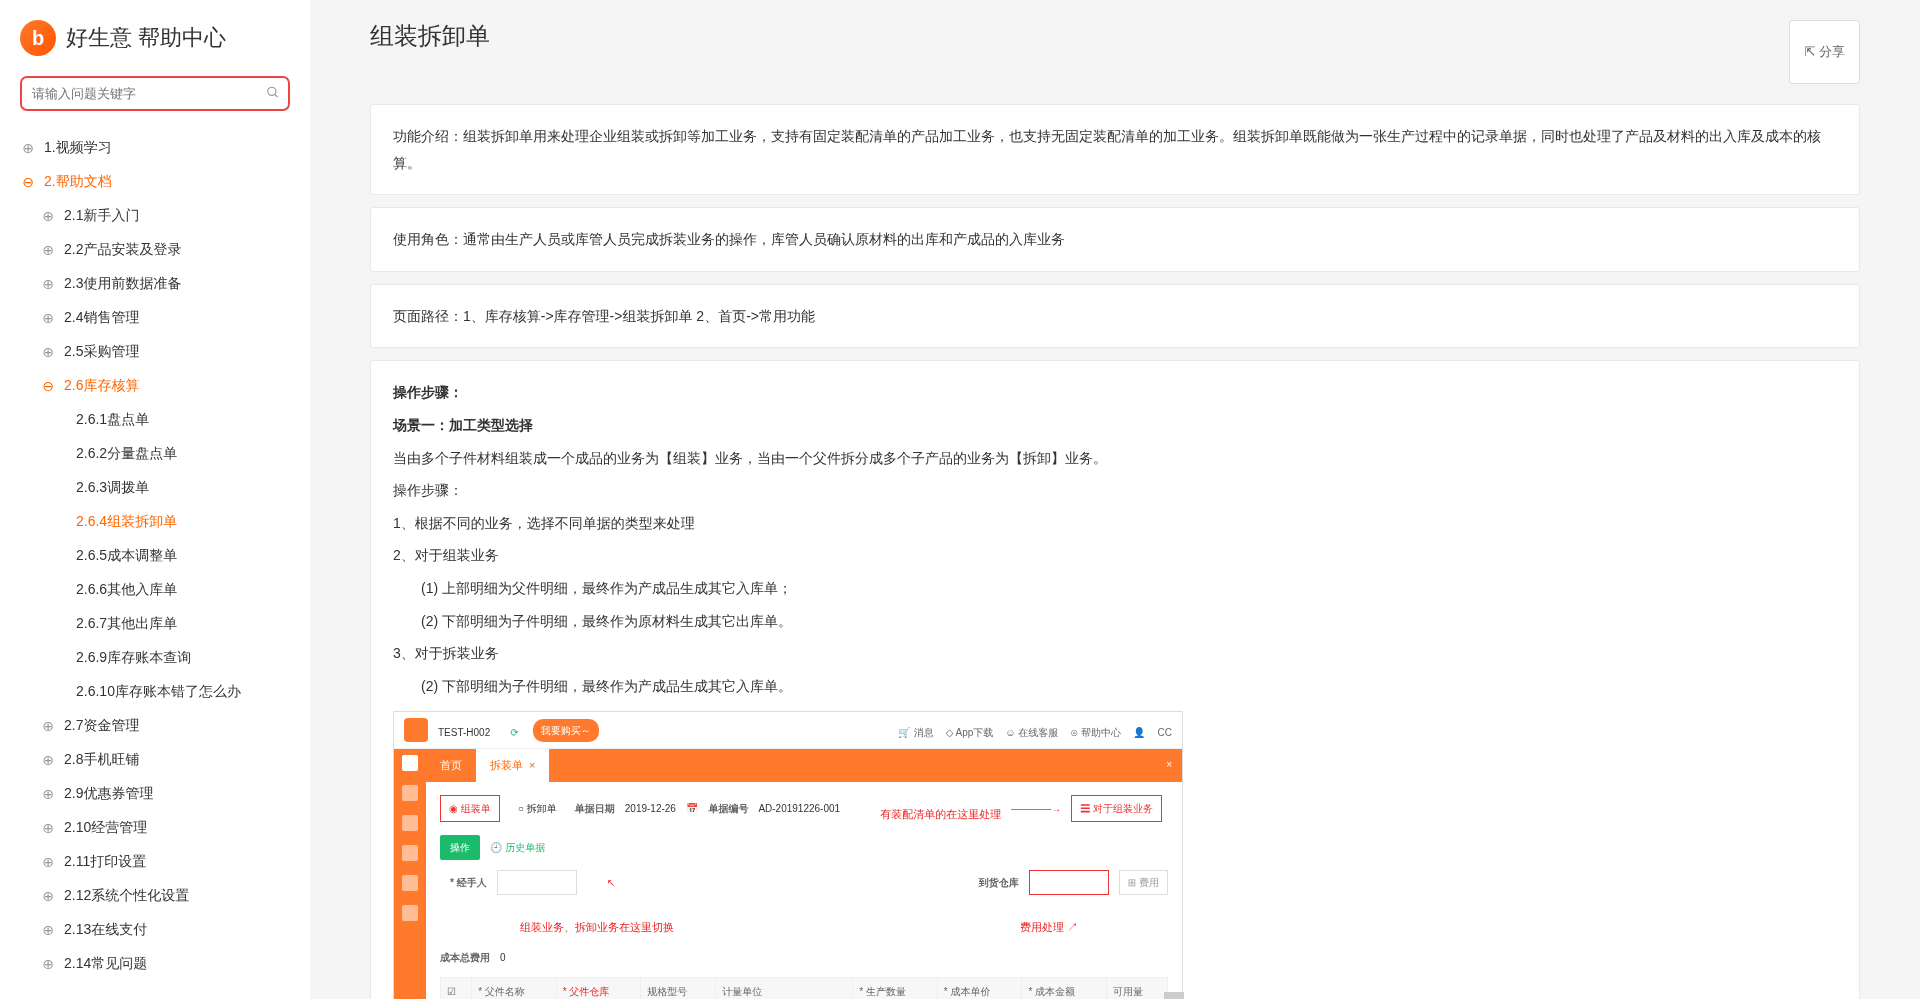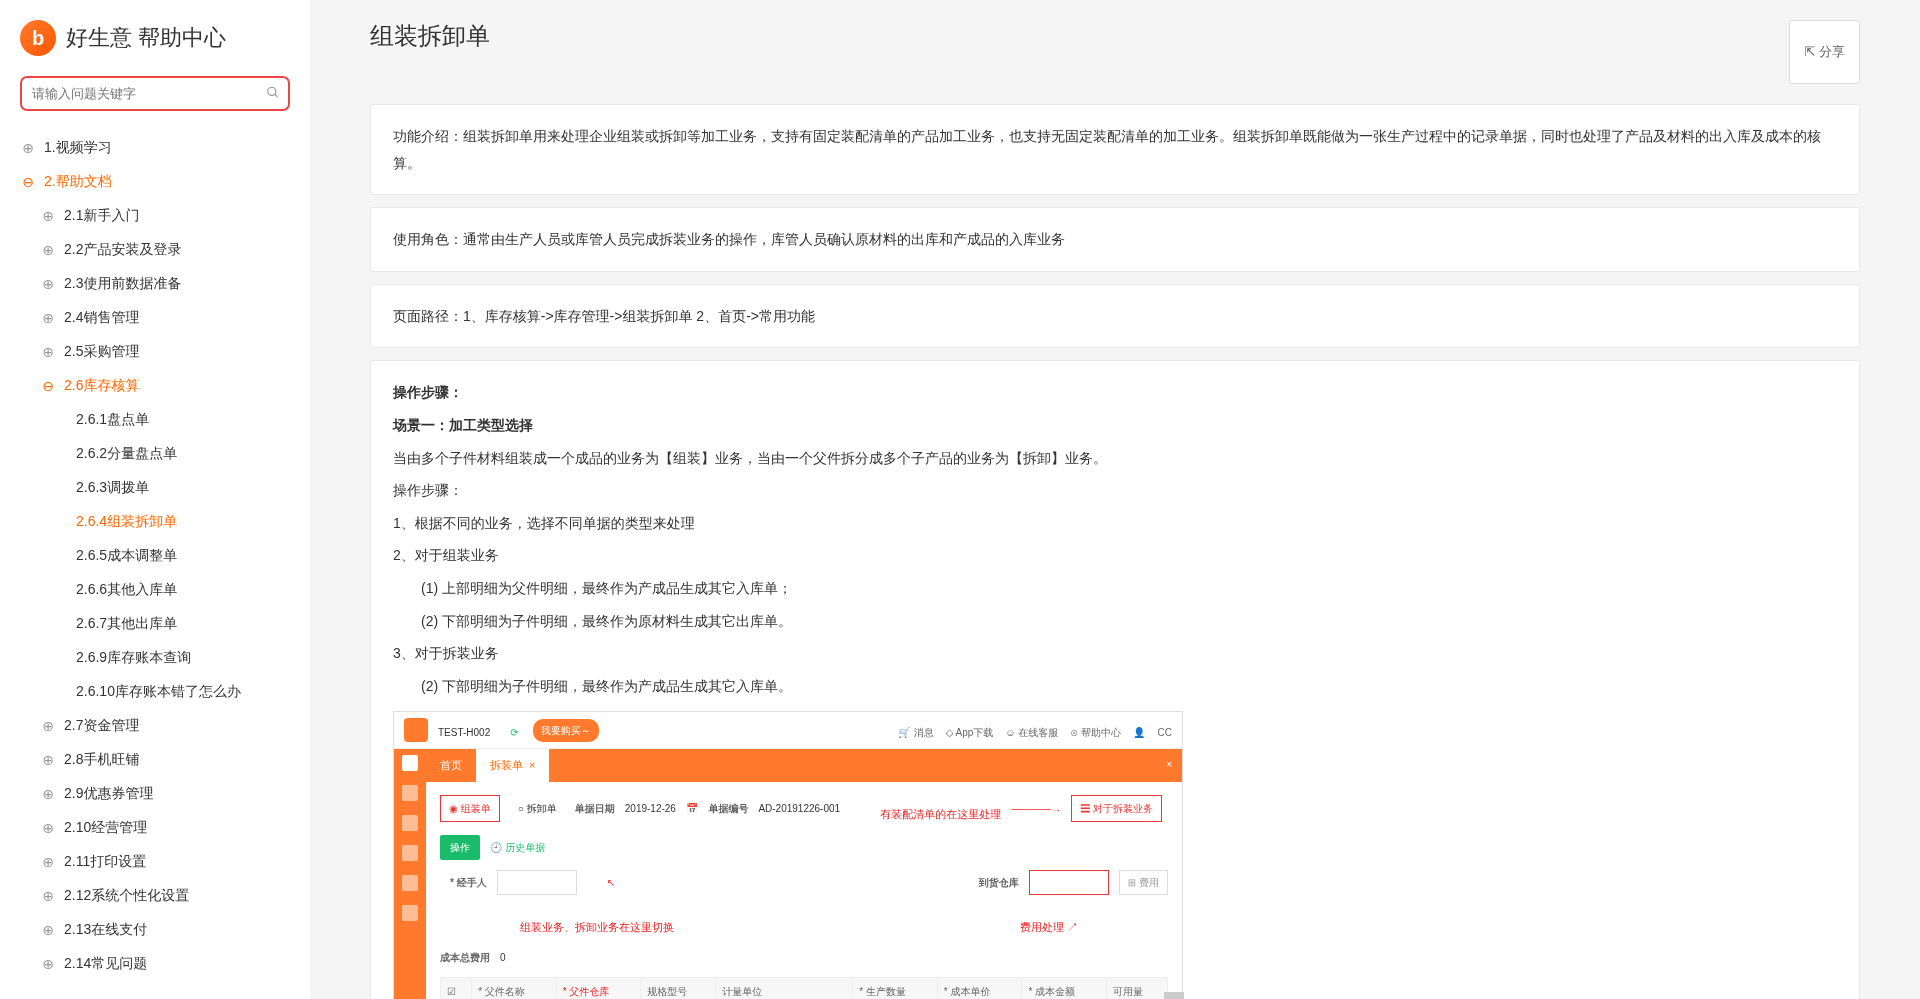--- a/index.html
+++ b/index.html
@@ -242,21 +242,21 @@
               <div class="ss-form-row">
                 <span class="ss-radio red">◉ <span>组装单</span></span>
                 <span class="ss-radio">○ <span>拆卸单</span></span>
                 <span class="ss-field">单据日期</span>
                 <span>2019-12-26</span>
                 <span>📅</span>
                 <span class="ss-field">单据编号</span>
                 <span>AD-20191226-001</span>
                 <span class="ss-annotation" style="position:static; margin-left:30px;">有装配清单的在这里处理</span>
                 <span class="ss-arrow">————→</span>
-                <span class="ss-btn-outline">☰ <span>对于拆装业务</span></span>
+                <span class="ss-btn-outline">☰ <span>对于组装业务</span></span>
                 <span class="ss-btn-green">操作</span>
                 <span style="color:#1abc6c;">🕘 <span>历史单据</span></span>
               </div>
               <div class="ss-form-row">
                 <span class="ss-field" style="margin-left:10px;">* <span>经手人</span></span>
                 <span class="ss-input">&nbsp;</span>
                 <span class="ss-arrow" style="margin-left:20px;">↖</span>
                 <span style="margin-left:auto;" class="ss-field">到货仓库</span>
                 <span class="ss-input red-border">&nbsp;</span>
                 <span class="ss-cost-btn">⊞ <span>费用</span></span>

